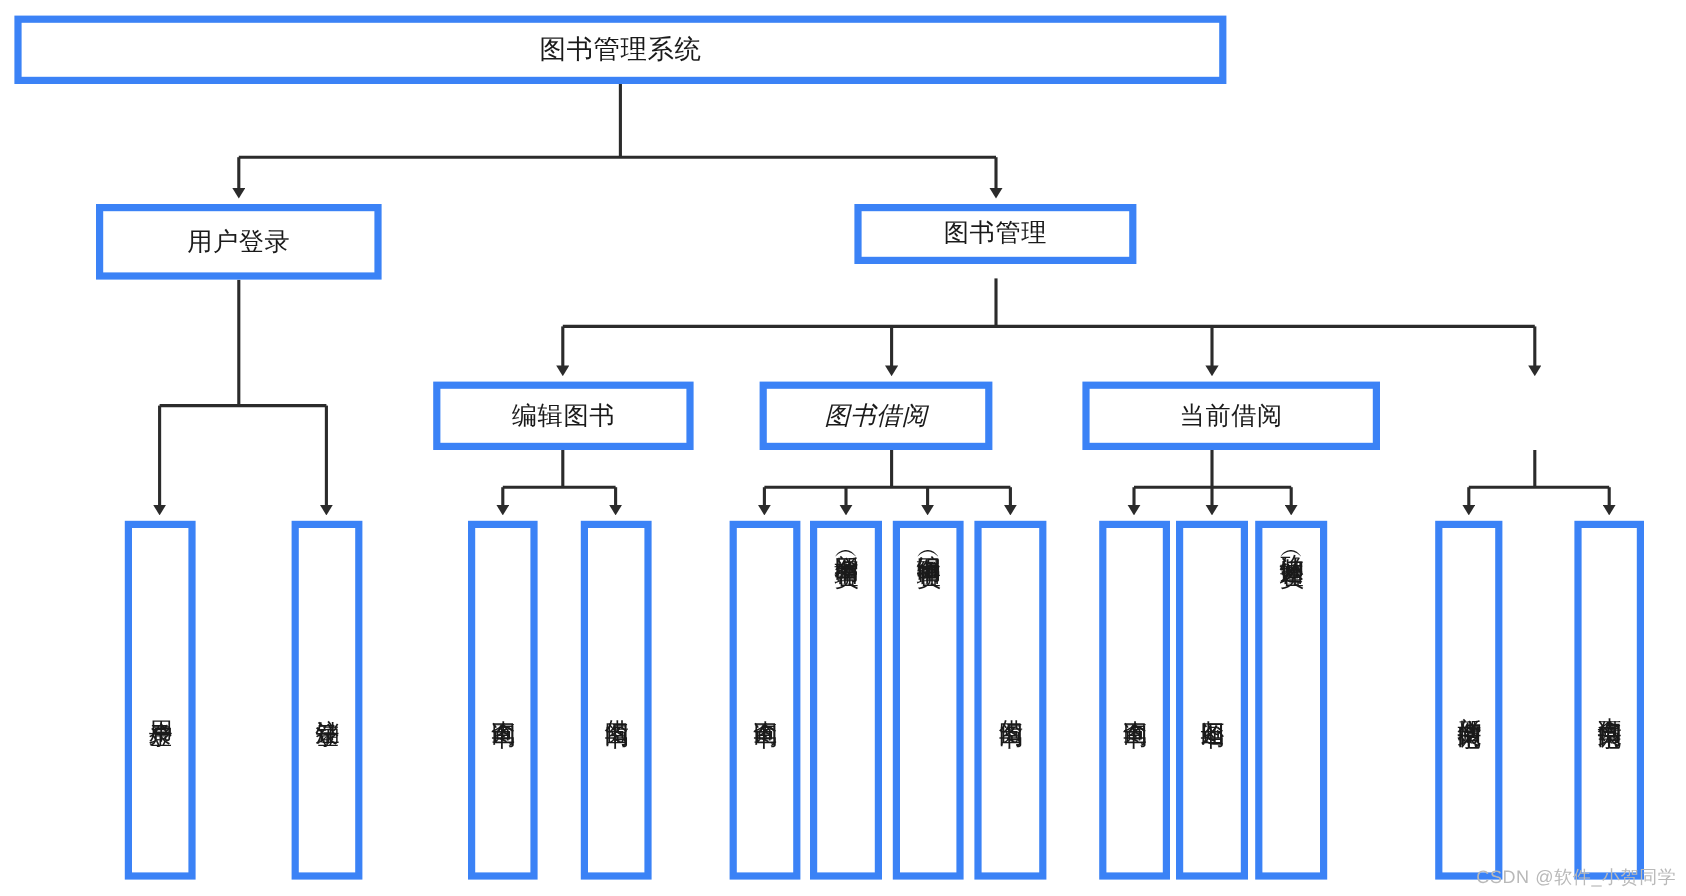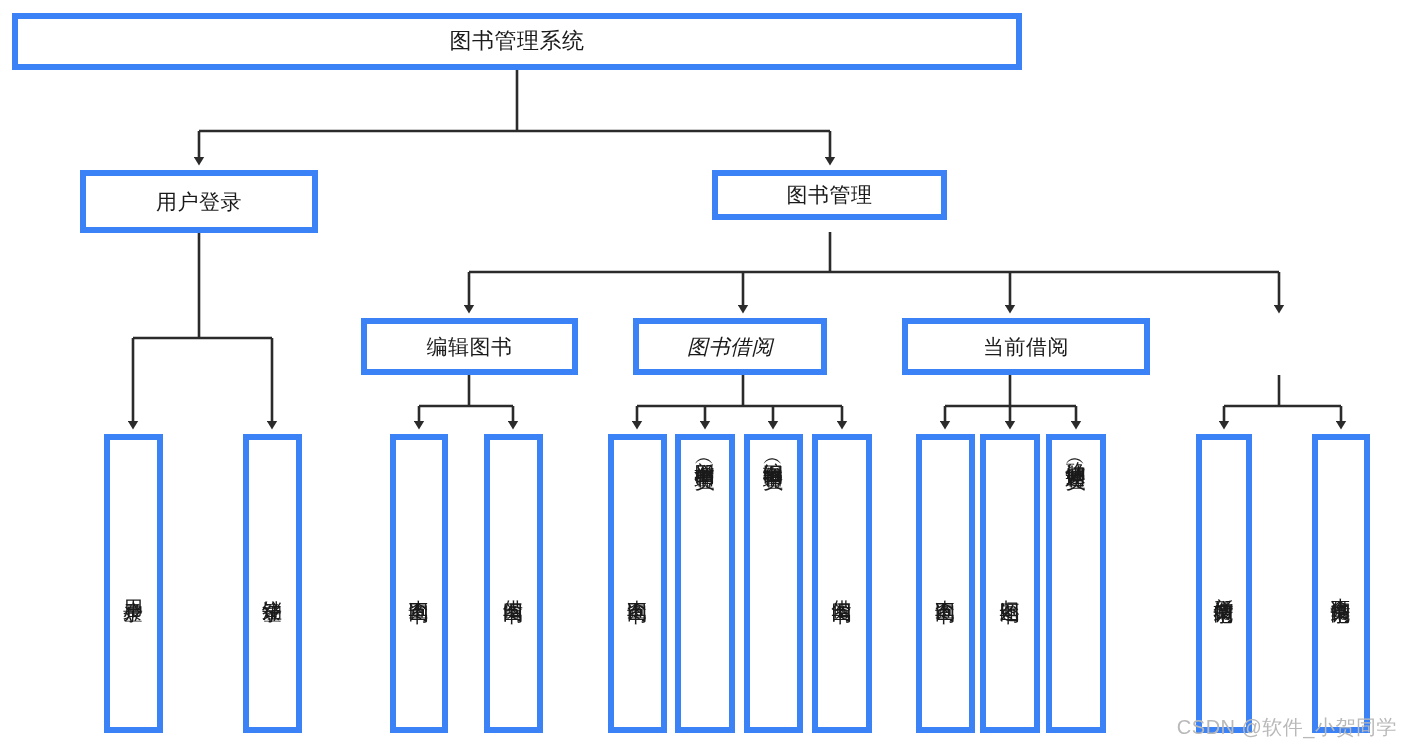--- a/index.html
+++ b/index.html
@@ -61,21 +61,21 @@
     margin: 0 auto;
   }
   .vertical.center .node-label {
     margin-top: auto;
     margin-bottom: auto;
   }
   .watermark {
     position: absolute;
     right: 8px;
     bottom: 6px;
-    font-size: 20px;
+    font-size: 15px;
     color: #b9b9b9;
     white-space: nowrap;
     letter-spacing: 0.5px;
   }
 </style>
 </head>
 <body>
 
 <div id="canvas">
 

